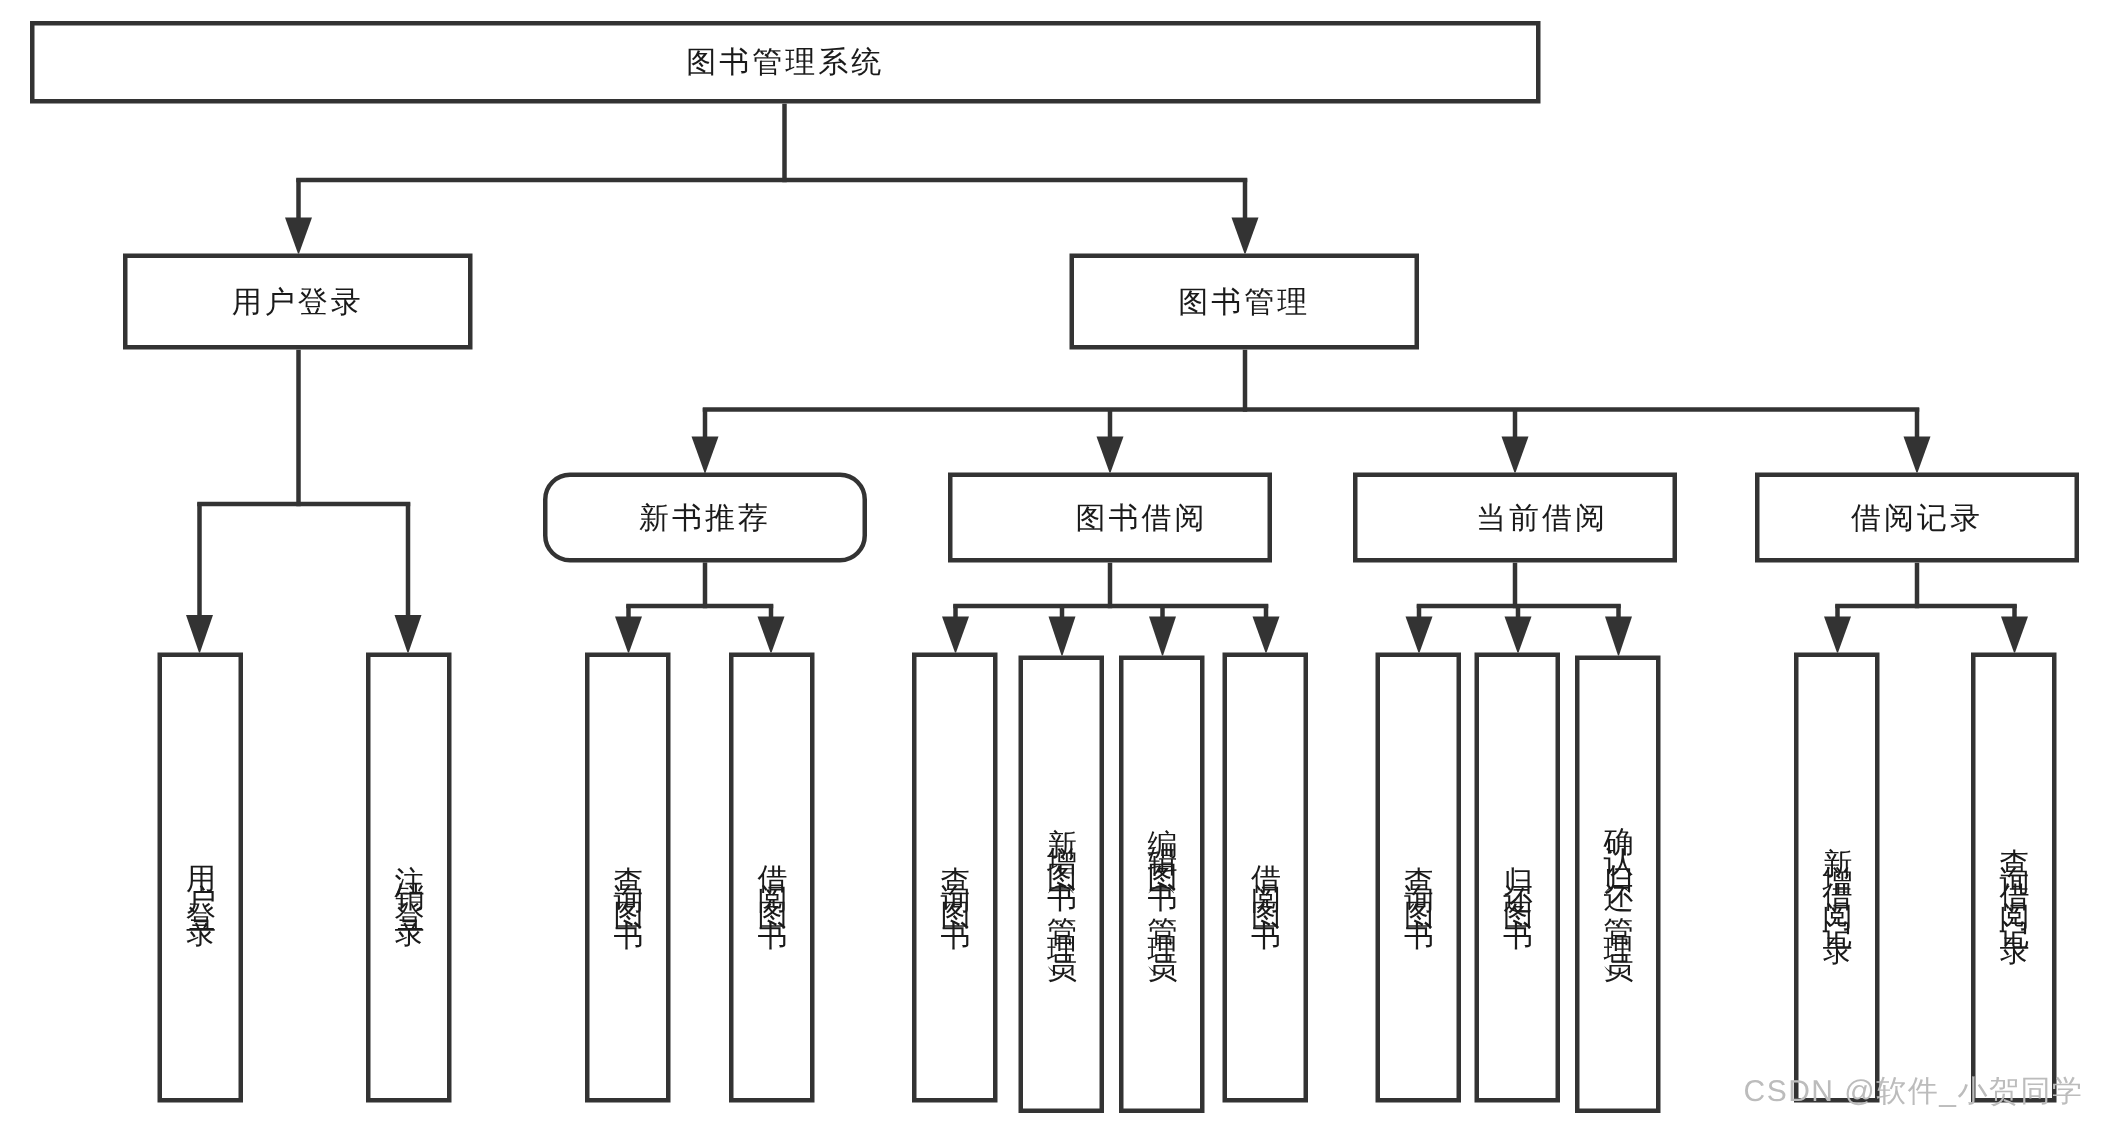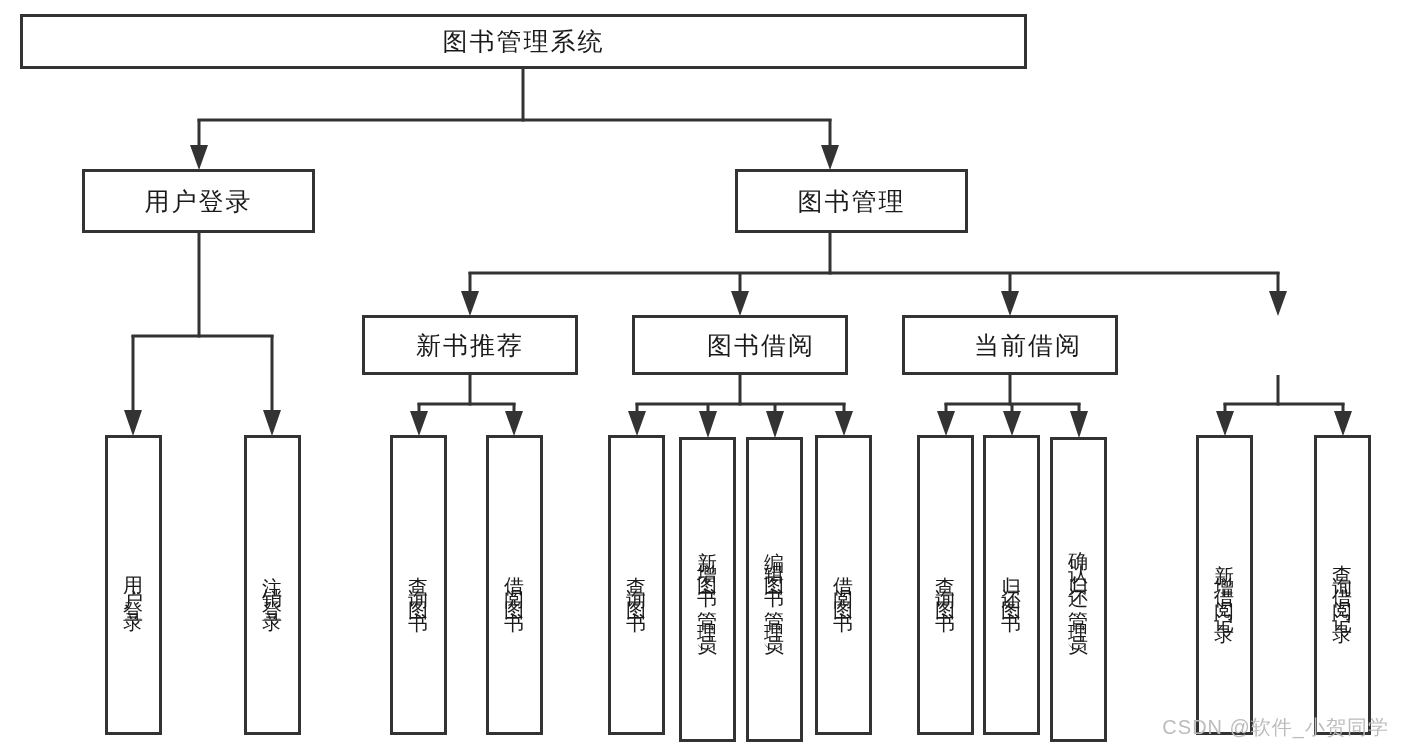--- a/index.html
+++ b/index.html
@@ -20,21 +20,21 @@
     position: absolute;
     box-sizing: border-box;
     border: 3px solid #333333;
     background: #ffffff;
     display: flex;
     align-items: center;
     justify-content: center;
     color: #1a1a1a;
   }
   .hbox {
-    font-size: 25px;
+    font-size: 20px;
     letter-spacing: 2px;
   }
   .root-box   { left: 20px;  top: 14px;  width: 1007px; height: 55px; }
   .l2-box     { top: 169px;  width: 233px; height: 64px; }
   .l3-box     { top: 315px;  width: 216px; height: 60px; }
   .vbox {
     top: 435px;
     width: 57px;
     height: 300px;
     font-size: 20px;
@@ -140,33 +140,36 @@
     </g>
   </svg>
 
   <div class="node hbox root-box">
     <span>图书管理系统</span>
   </div>
 
   <div class="node hbox l2-box" style="left:82px;">
     <span>用户登录</span>
   </div>
-  <div class="node hbox l2-box" style="left:713px;margin-left:22px;">
+  <div class="node hbox l2-box" style="left:713px;">
     <span>图书管理</span>
   </div>
 
-  <div class="node hbox l3-box" style="left:362px;">
+  <div class="node hbox l3-box" style="left:362px;border-radius:18px;">
     <span>新书推荐</span>
   </div>
   <div class="node hbox l3-box" style="left:632px;padding-left:42px;">
     <span>图书借阅</span>
   </div>
   <div class="node hbox l3-box" style="left:902px;padding-left:36px;">
     <span>当前借阅</span>
   </div>
+  <div class="node hbox l3-box" style="left:1170px;">
+    <span>借阅记录</span>
+  </div>
 
   <div class="node vbox" style="left:105px;">
     <span class="vtext">用户登录</span>
   </div>
   <div class="node vbox" style="left:244px;">
     <span class="vtext">注销登录</span>
   </div>
 
   <div class="node vbox" style="left:390px;">
     <span class="vtext">查询图书</span>

